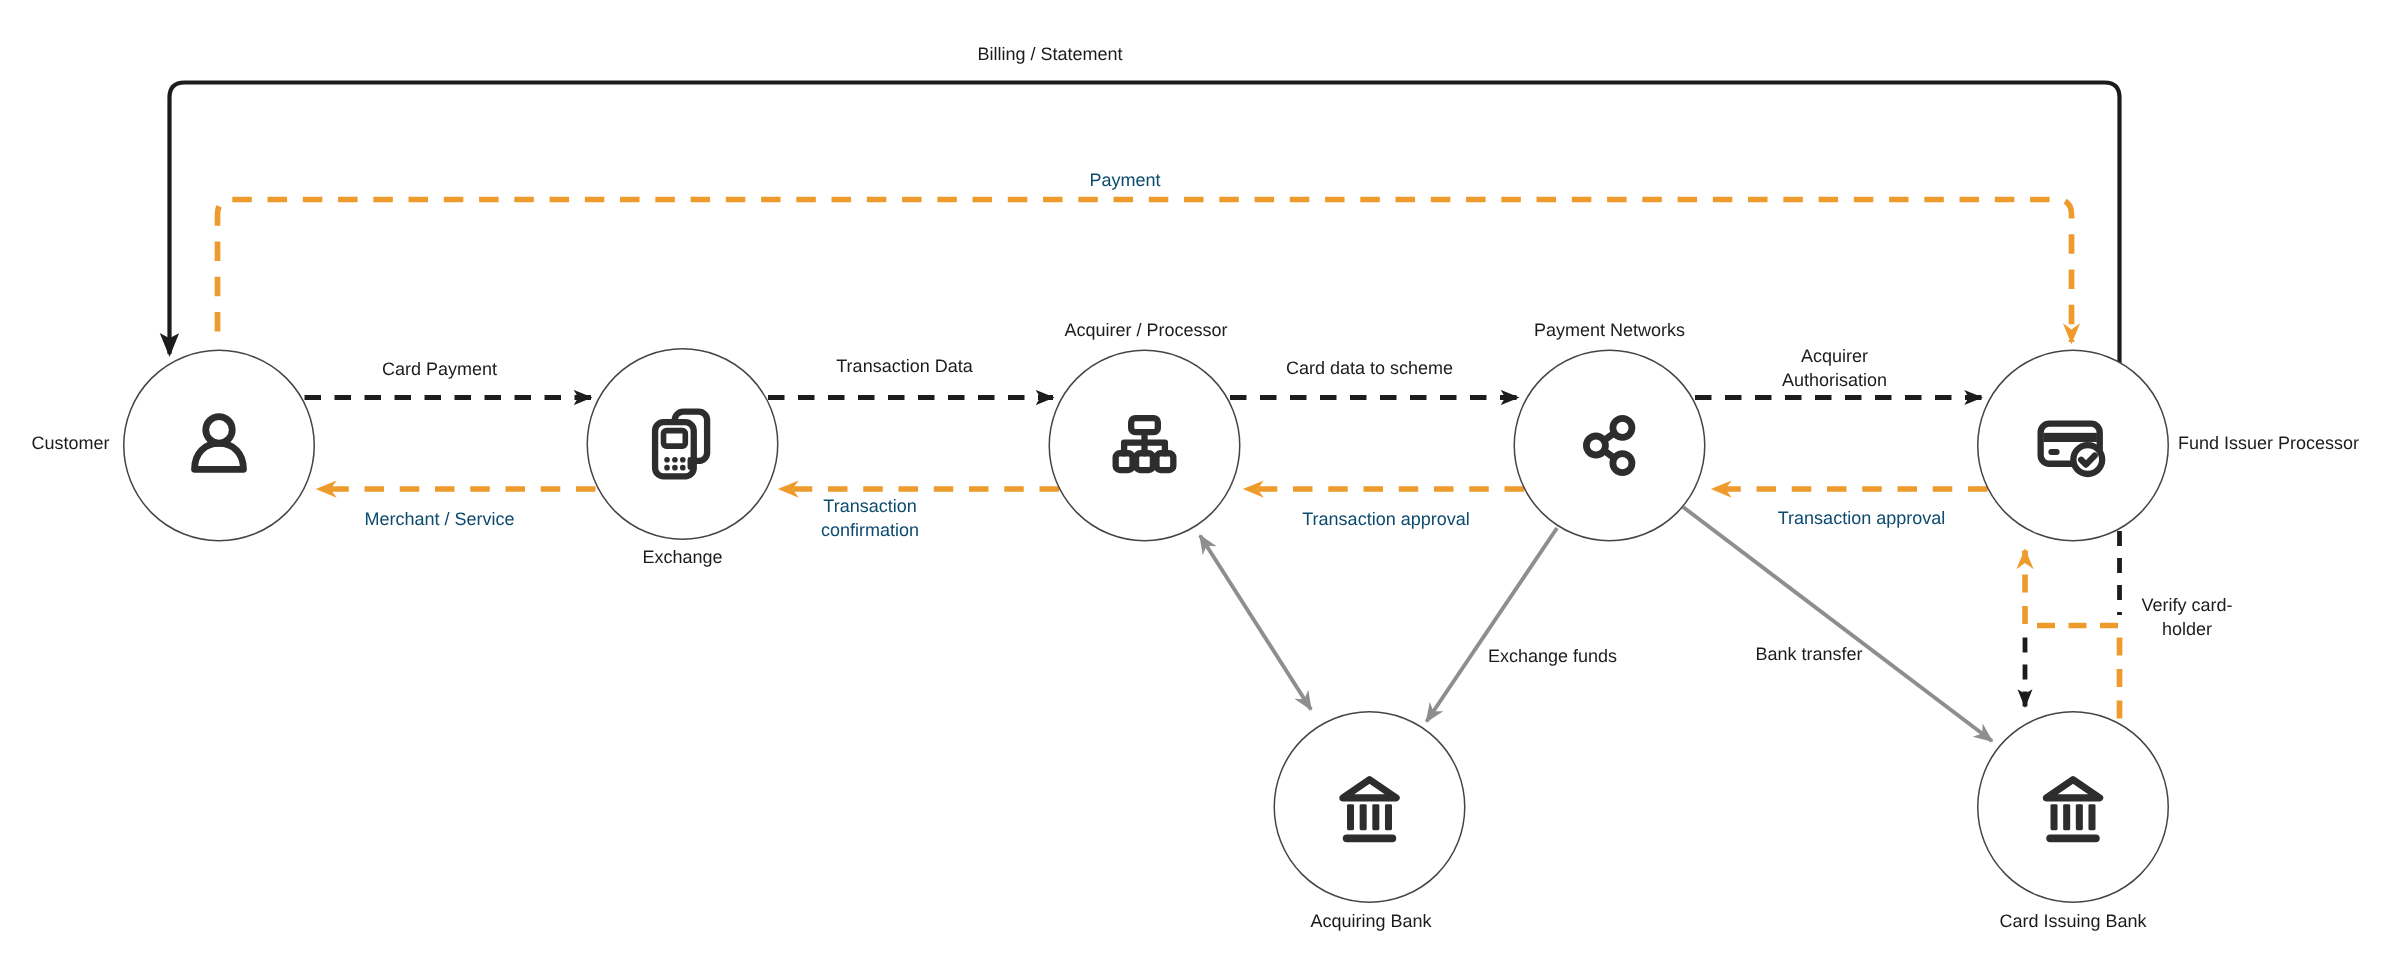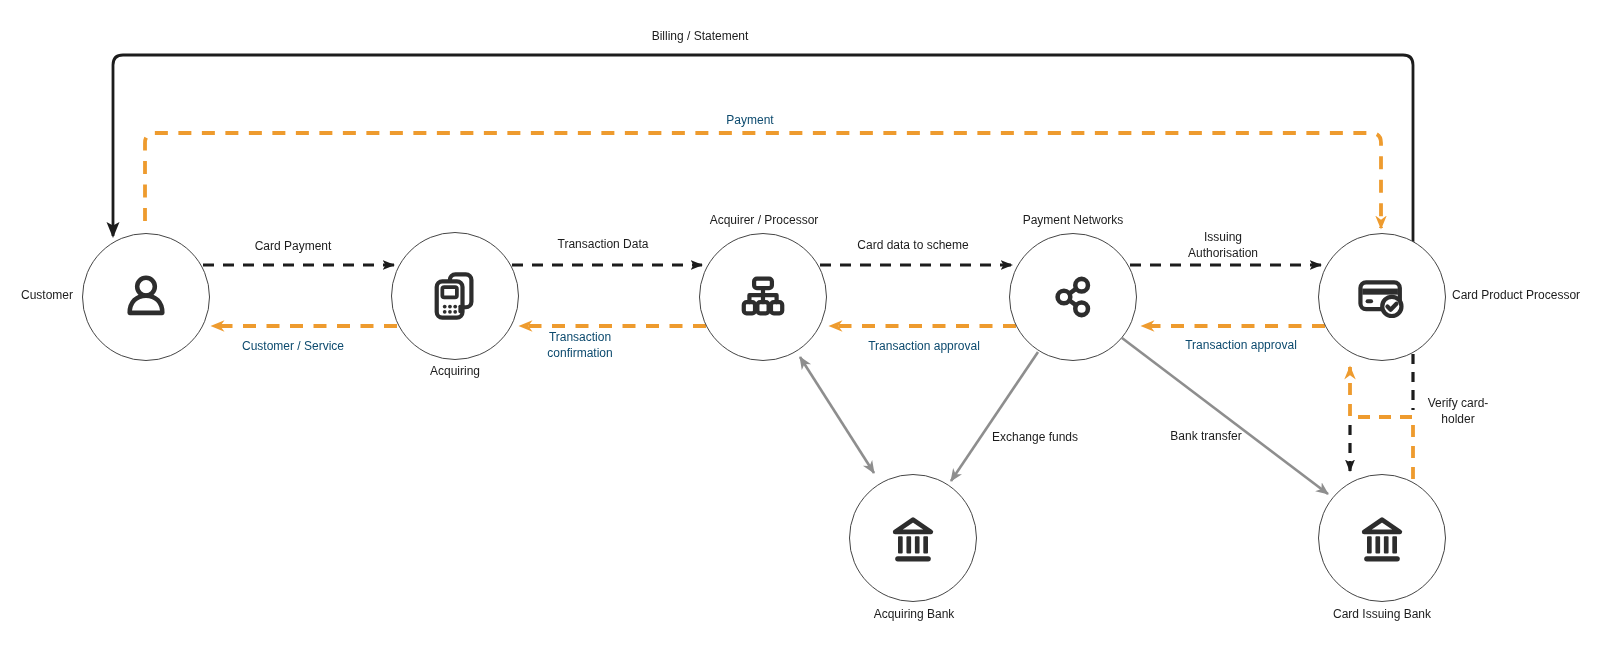--- a/index.html
+++ b/index.html
@@ -140,34 +140,34 @@
         <rect x="16" y="30" width="5" height="18.5" rx="1"></rect>
         <rect x="25" y="30" width="5" height="18.5" rx="1"></rect>
         <rect x="34" y="30" width="5" height="18.5" rx="1"></rect>
         <rect x="43" y="30" width="5" height="18.5" rx="1"></rect>
         <rect x="13" y="51.5" width="38" height="5.5" rx="2.75"></rect>
       </g>
     </svg>
   </div>
 
   <div class="lbl" style="left:47px;top:296px">Customer</div>
-  <div class="lbl" style="left:455px;top:372px">Acquiring</div>
+  <div class="lbl" style="left:455px;top:372px">Exchange</div>
   <div class="lbl" style="left:764px;top:221px">Acquirer / Processor</div>
   <div class="lbl" style="left:1073px;top:221px">Payment Networks</div>
-  <div class="lbl anchor-left" style="left:1452px;top:296px">Card Product Processor</div>
+  <div class="lbl anchor-left" style="left:1452px;top:296px">Fund Issuer Processor</div>
   <div class="lbl" style="left:914px;top:615px">Acquiring Bank</div>
   <div class="lbl" style="left:1382px;top:615px">Card Issuing Bank</div>
 
   <div class="lbl" style="left:700px;top:37px">Billing / Statement</div>
   <div class="lbl or" style="left:750px;top:121px">Payment</div>
   <div class="lbl" style="left:293px;top:247px">Card Payment</div>
   <div class="lbl" style="left:603px;top:245px">Transaction Data</div>
   <div class="lbl" style="left:913px;top:246px">Card data to scheme</div>
-  <div class="lbl wrap" style="left:1223px;top:246px;width:110px">Issuing Authorisation</div>
-  <div class="lbl or" style="left:293px;top:347px">Customer / Service</div>
+  <div class="lbl wrap" style="left:1223px;top:246px;width:110px">Acquirer Authorisation</div>
+  <div class="lbl or" style="left:293px;top:347px">Merchant / Service</div>
   <div class="lbl or wrap" style="left:580px;top:346px;width:100px">Transaction confirmation</div>
   <div class="lbl or" style="left:924px;top:347px">Transaction approval</div>
   <div class="lbl or" style="left:1241px;top:346px">Transaction approval</div>
   <div class="lbl" style="left:1035px;top:438px">Exchange funds</div>
   <div class="lbl" style="left:1206px;top:437px">Bank transfer</div>
   <div class="lbl wrap" style="left:1458px;top:412px;width:92px">Verify card-holder</div>
 
 </div>
 
 </body></html>

